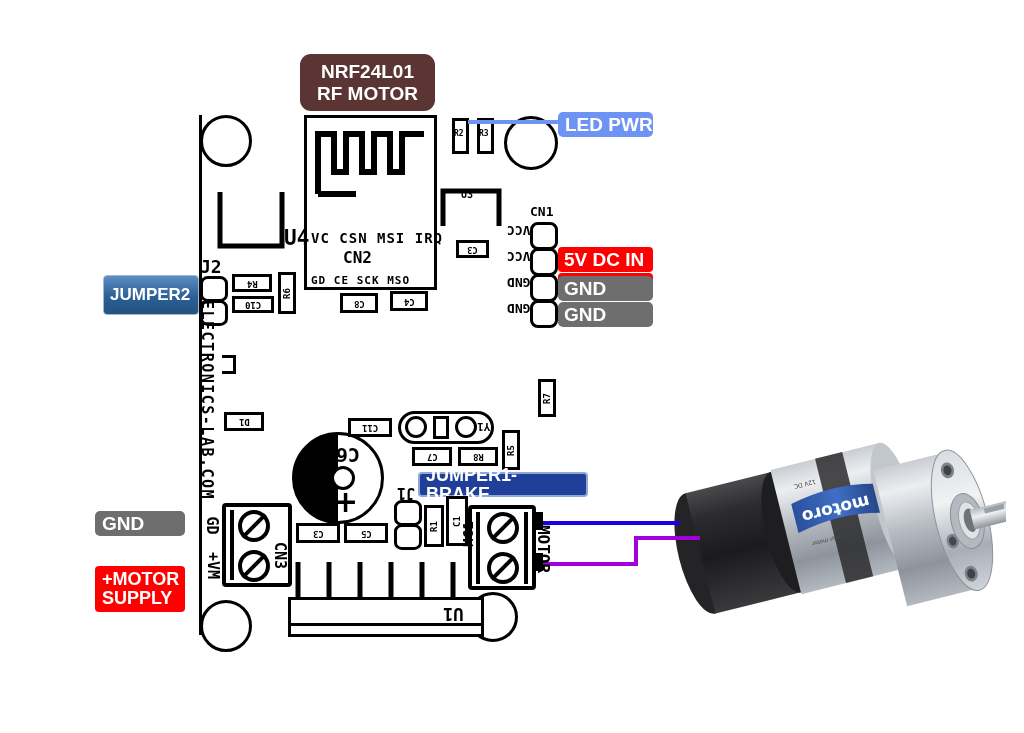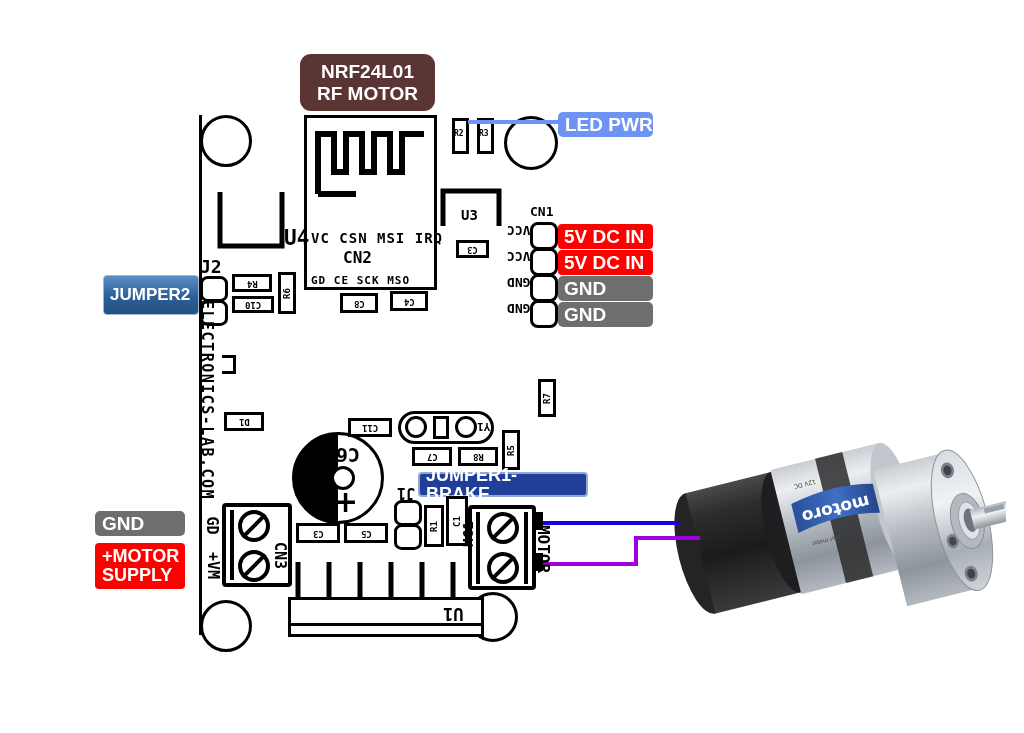--- a/index.html
+++ b/index.html
@@ -69,20 +69,21 @@
     font-family: "Liberation Sans", sans-serif;
     line-height: 1.05;
     white-space: pre-line;
     display: flex;
     align-items: center;
     box-sizing: border-box;
   }
   .callout.red {
     background: #fe0000;
     border-radius: 4px;
+    margin-top: 23px;
   }
   .callout.grey {
     background: #6e6e6e;
     border-radius: 5px;
   }
   .callout.lightblue {
     background: #6d94f4;
     border-radius: 5px;
   }
   .callout.steel {
@@ -340,21 +341,21 @@
   <div class="hole" style="left:468px; top:592px; width:50px; height:50px;"></div>
 
   <svg class="abs" style="left:216px; top:192px;" width="70" height="58" viewBox="0 0 70 58">
     <path d="M4 0 L4 54 L66 54 L66 0" fill="none" stroke="#000" stroke-width="5"></path>
   </svg>
   <div class="pad-label" style="left:240px; top:228px; font-size:21px;margin-left:44px;">U4</div>
 
   <svg class="abs" style="left:440px; top:188px;" width="62" height="40" viewBox="0 0 62 40">
     <path d="M3 38 L3 3 L59 3 L59 38" fill="none" stroke="#000" stroke-width="5"></path>
   </svg>
-  <div class="pad-label" style="left:461px; top:208px; font-size:14px;">U3</div>
+  <div class="pad-label" style="left:461px; top:190px; font-size:10px;">U3</div>
 
   <div class="smd" style="left:456px; top:240px; width:33px; height:18px;">
     <span>C3</span>
   </div>
 
   <div class="outline" style="left:452px; top:118px; width:17px; height:36px;"></div>
   <div class="pad-label" style="left:454px; top:130px; font-size:8px;">R2</div>
   <div class="outline" style="left:477px; top:118px; width:17px; height:36px;"></div>
   <div class="pad-label" style="left:479px; top:130px; font-size:8px;">R3</div>
 

